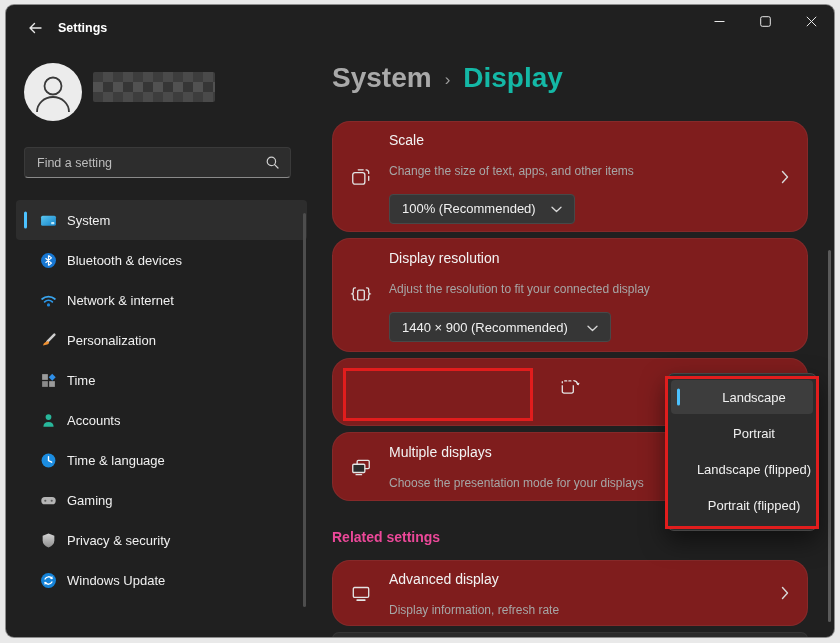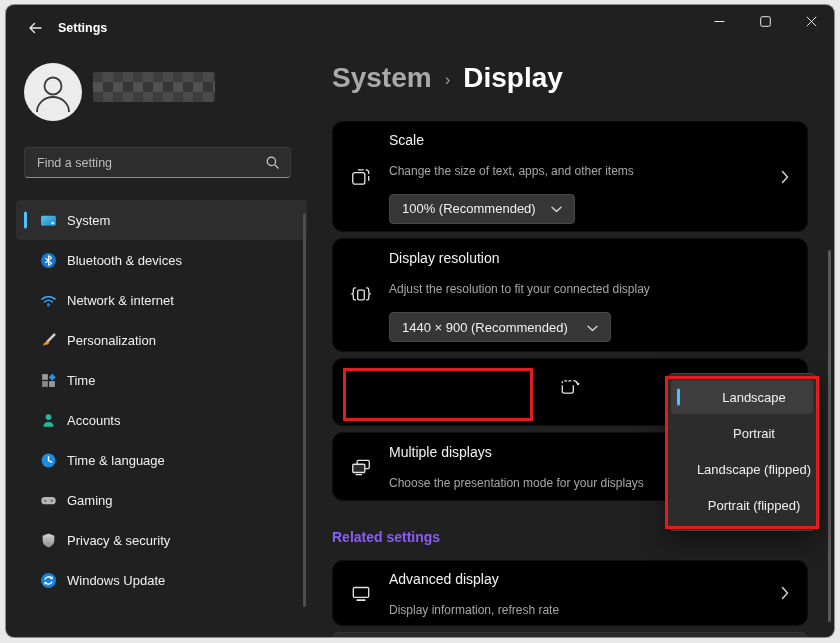--- a/index.html
+++ b/index.html
@@ -37,34 +37,34 @@
     padding-left:24px;border-radius:4px;color:#f0f0f0;font-size:13px;cursor:default;}
   .navitem .nico{width:17px;height:17px;flex:0 0 17px;margin-right:10px;display:flex;align-items:center;justify-content:center;}
   .navitem.selected{background:#2d2d2d;}
   .navitem.selected::before{content:"";position:absolute;left:8px;top:50%;transform:translateY(-50%);
     width:3px;height:17px;border-radius:2px;background:#4cc2ff;}
   .side-scroll{position:absolute;left:297px;top:208px;width:3px;height:394px;background:#4d4d4d;border-radius:2px;}
   
   .crumbs{position:absolute;left:326px;top:57px;display:flex;align-items:center;}
   .crumb-parent{font-size:28px;font-weight:600;color:#a9a9a9;}
   .crumb-sep{font-size:17px;color:#9d9d9d;margin:0 13px;padding-top:3px;}
-  .crumb-cur{font-size:28px;font-weight:600;color:#ffffff;}
+  .crumb-cur{font-size:28px;font-weight:600;color:#14b8a6;}
   .card{position:absolute;left:326px;width:476px;box-sizing:border-box;
-    background:#000000;border:1px solid rgba(255,255,255,.055);border-radius:11px;
+    background:#7f1d1d;border:1px solid rgba(255,255,255,.055);border-radius:18px;
     display:flex;align-items:center;}
   .icon-col{flex:0 0 56px;display:flex;align-items:center;justify-content:center;}
   .card-content{flex:1;padding:13px 0;}
   .card-title{font-size:14px;line-height:20px;color:#f3f3f3;}
   .card-sub{font-size:12px;line-height:16px;color:#a6a6a6;margin-top:13px;}
   .select{margin-top:15px;height:30px;box-sizing:border-box;background:#363636;
     border:1px solid #484848;border-radius:4px;display:flex;align-items:center;
     justify-content:space-between;padding:0 12px;font-size:13px;color:#f0f0f0;}
   .w186{width:186px;} .w222{width:222px;}
   .chev-col{flex:0 0 44px;display:flex;align-items:center;justify-content:center;}
-  .related-h{position:absolute;left:326px;top:524px;font-size:14px;font-weight:bold;color:#8b5cf6;}
+  .related-h{position:absolute;left:326px;top:524px;font-size:14px;font-weight:bold;color:#ec4899;}
   .sliver{position:absolute;left:326px;top:627px;width:476px;height:12px;box-sizing:border-box;
     background:#2b2b2b;border:1px solid rgba(255,255,255,.055);border-radius:7px 7px 0 0;}
   .main-scroll{position:absolute;left:822px;top:245px;width:3px;height:372px;background:#5a5a5a;border-radius:2px;}
   
   .flyout{position:absolute;left:660px;top:368px;width:152px;height:158px;box-sizing:border-box;
     background:#2c2c2c;border:1px solid #454545;border-radius:8px;padding:6px 4px;
     box-shadow:0 10px 24px rgba(0,0,0,.5);z-index:5;}
   .menu-item{position:relative;height:34px;margin-bottom:2px;display:flex;align-items:center;
     padding-left:24px;border-radius:4px;font-size:13px;color:#f0f0f0;justify-content:center;}
   .menu-item.selected{background:#3d3d3d;}

